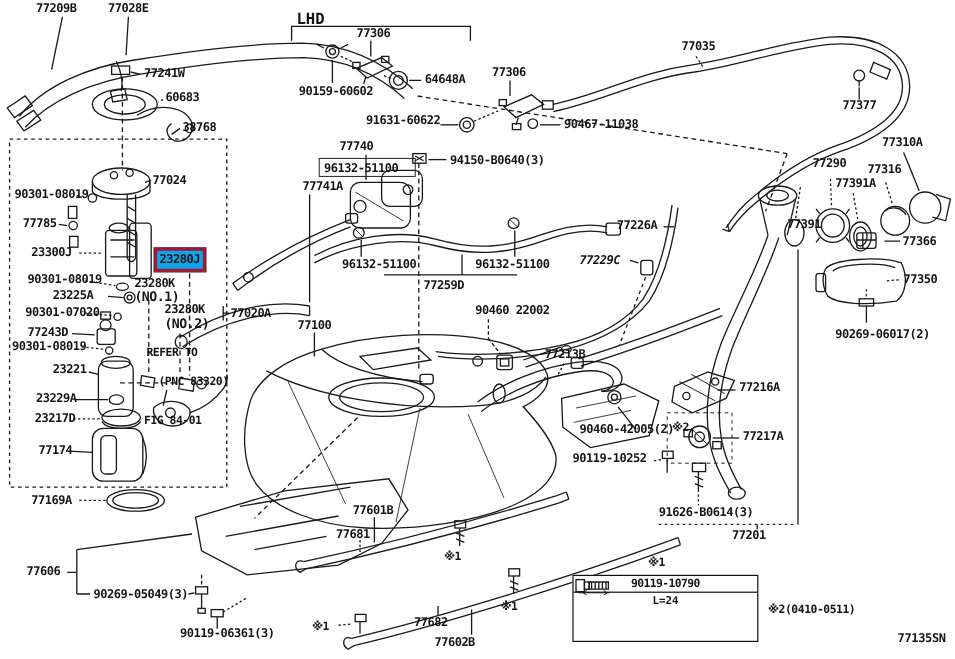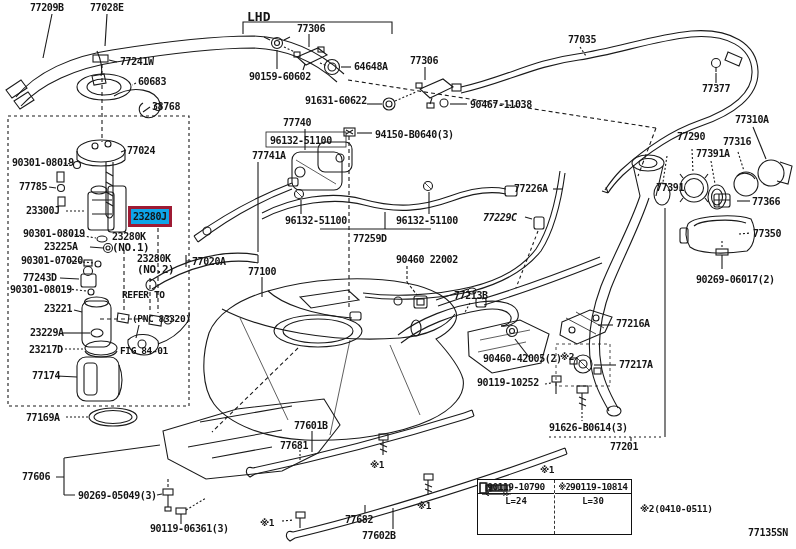--- a/index.html
+++ b/index.html
@@ -413,30 +413,16 @@
       <div class="bt-body">
         <svg width="40" height="16" viewBox="0 0 40 16" class="lineart">
           <rect x="2" y="3" width="7" height="10"></rect>
             <rect x="9" y="5" width="4" height="6"></rect>
           <path d="M13,5 h16 v6 h-16 z M15,5 v6 M18,5 v6 M21,5 v6 M24,5 v6 M27,5 v6"></path>
           <path d="M4,14 h26 M8,14 l3,-2 M8,14 l3,2 M28,14 l-3,-2 M28,14 l-3,2" stroke-width="0.8"></path>
         </svg>
         <span class="bt-dim">L=24</span>
       </div>
     </div>
-    <div class="bt-col right">
-      <div class="bt-head">
-        <span style="font-size:8px;">※2</span><span>90119-10814</span>
-      </div>
-      <div class="bt-body">
-        <svg width="40" height="16" viewBox="0 0 40 16" class="lineart">
-          <rect x="2" y="3" width="6" height="10"></rect>
-            <rect x="8" y="5" width="4" height="6"></rect>
-          <path d="M12,5 h20 v6 h-20 z M14,5 v6 M17,5 v6 M20,5 v6 M23,5 v6 M26,5 v6 M29,5 v6"></path>
-          <path d="M4,14 h29 M8,14 l3,-2 M8,14 l3,2 M31,14 l-3,-2 M31,14 l-3,2" stroke-width="0.8"></path>
-        </svg>
-        <span class="bt-dim">L=30</span>
-      </div>
-    </div>
   </div>
 
   <div class="doc-code">77135SN</div>
 </div>
 
 </body></html>

